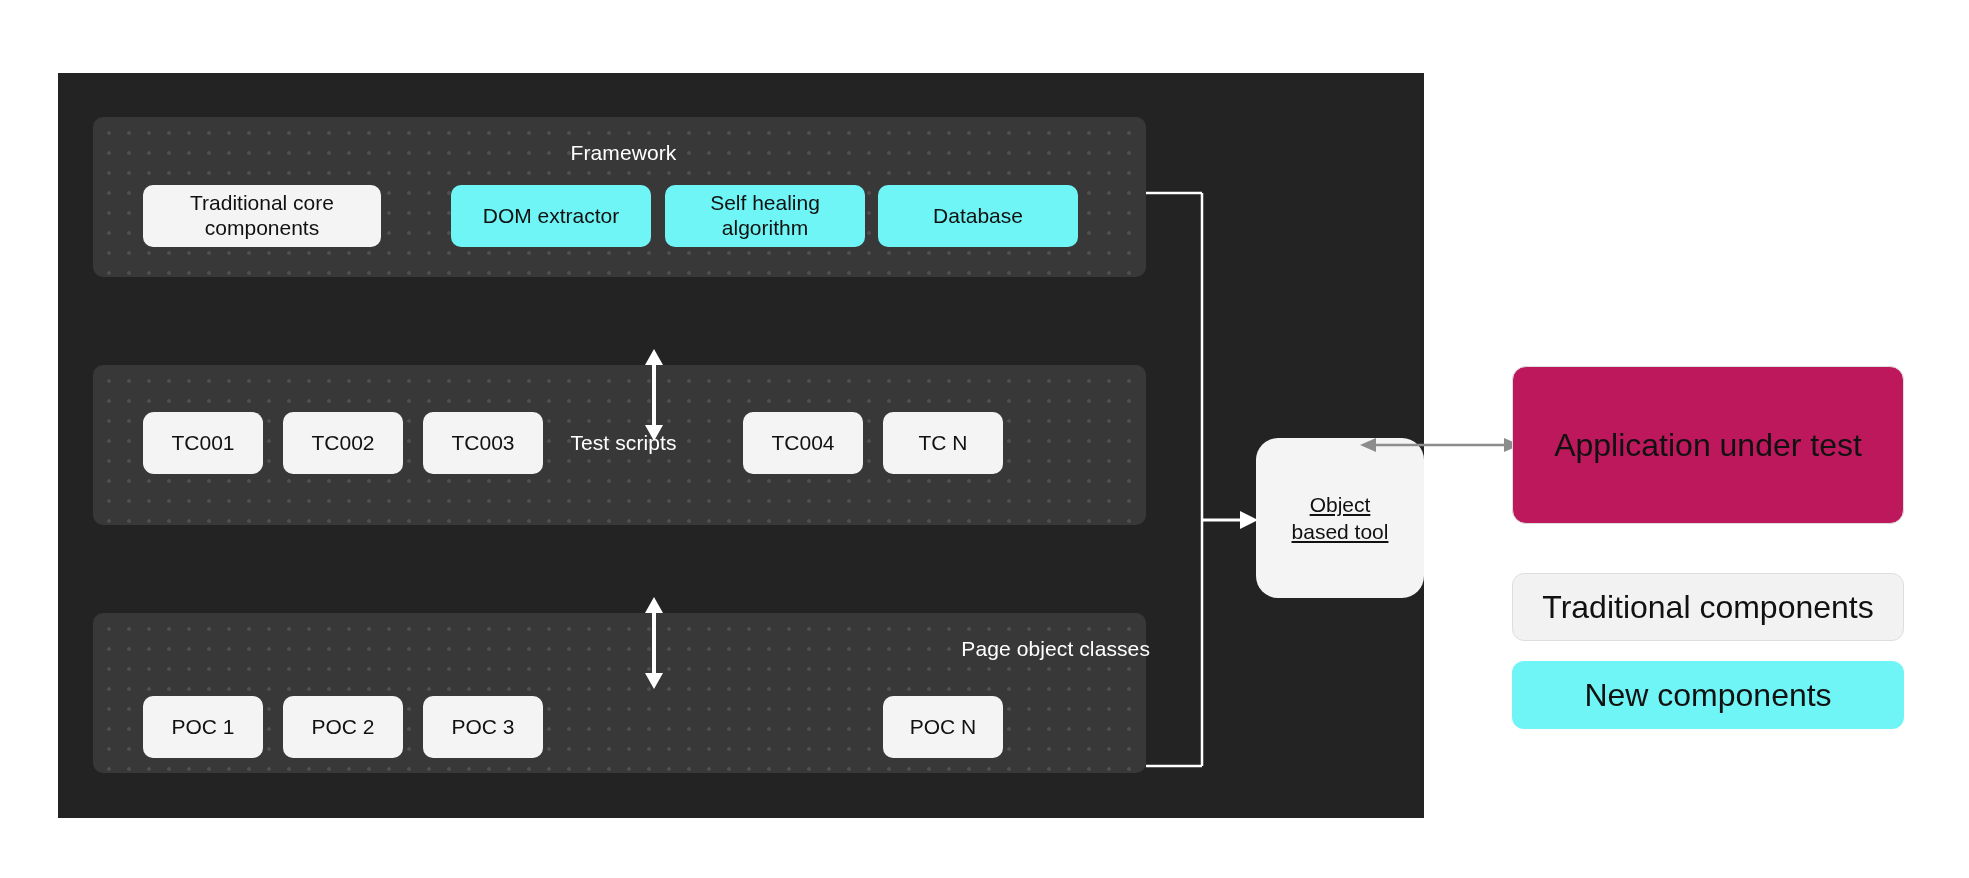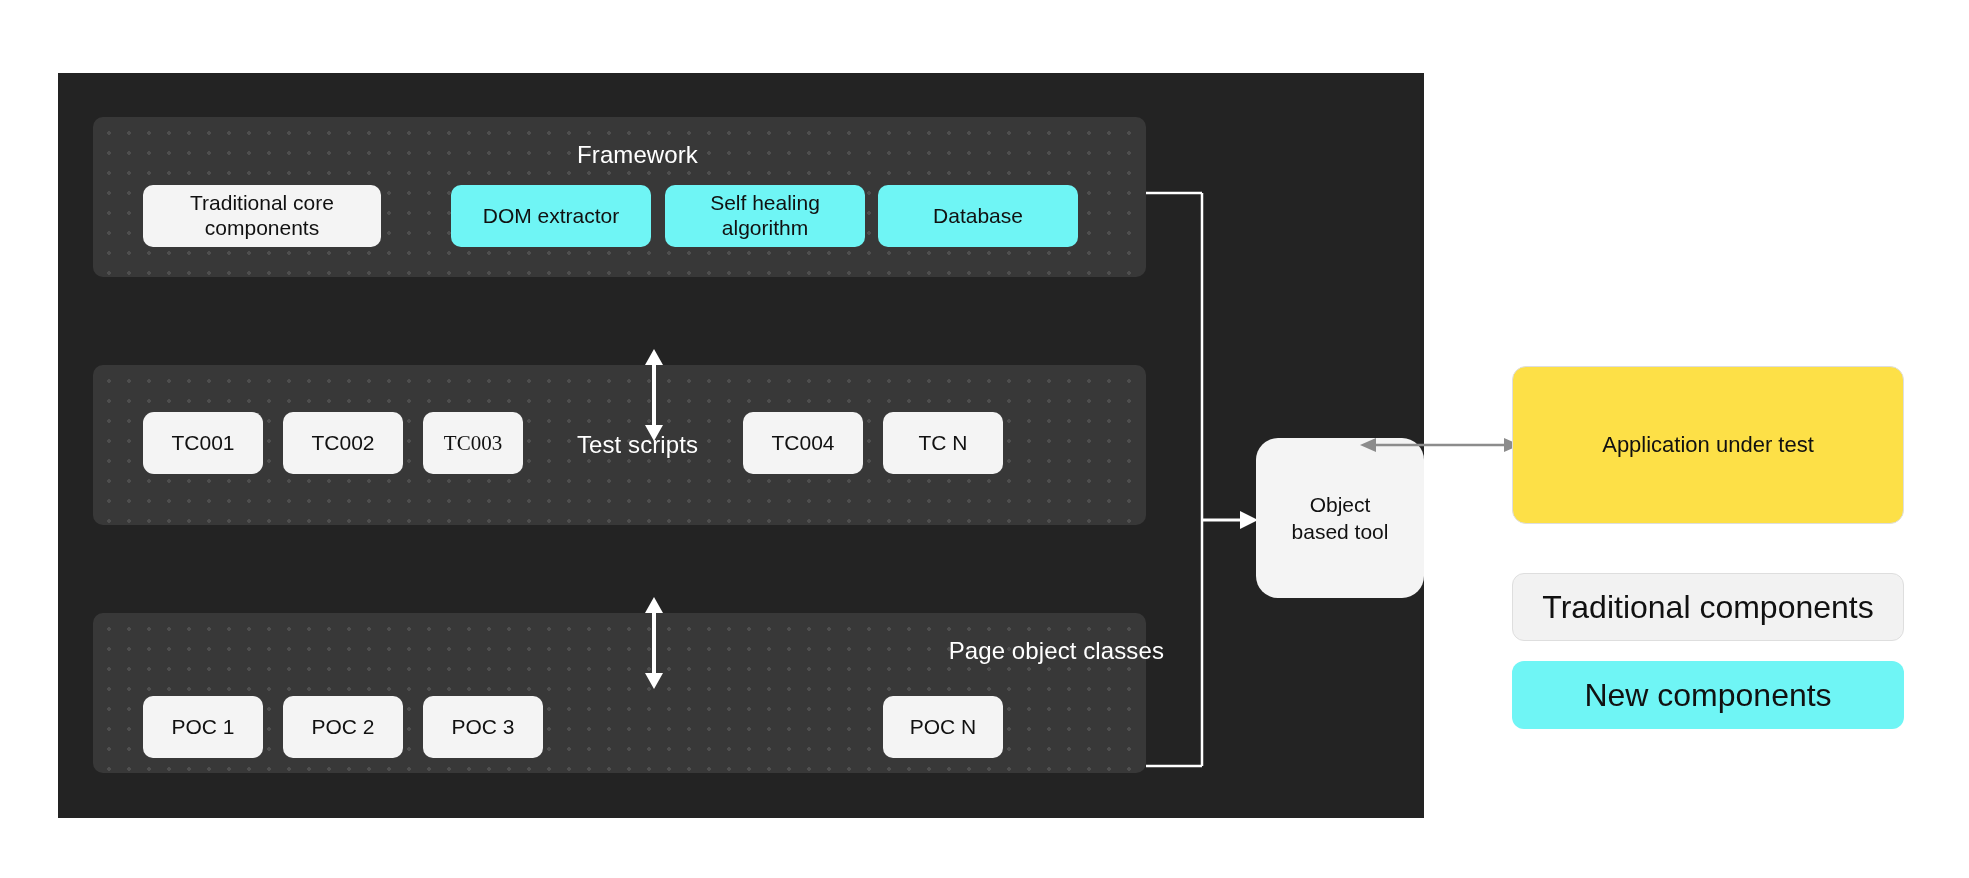--- a/index.html
+++ b/index.html
@@ -33,25 +33,25 @@
     background-size: 20px 20px;
     background-position: 6px 6px;
     border-radius: 10px;
   }
   #group-framework { left: 35px;  top: 44px;  width: 1053px; height: 160px; }
   #group-tests     { left: 35px;  top: 292px; width: 1053px; height: 160px; }
   #group-poc       { left: 35px;  top: 540px; width: 1053px; height: 160px; }
 
   .group-title {
     position: absolute;
-    left: 18px;
+    left: 4px;
     width: 100%;
     text-align: center;
     color: #ffffff;
-    font-size: 24px;
+    font-size: 21px;
     letter-spacing: 0.1px;
     white-space: nowrap;
   }
   #framework-title { top: 24px; }
   #tests-title     { top: 66px; }
   #poc-title       { top: 24px; text-align: right; }
 
   
   .chip {
     position: absolute;
@@ -71,21 +71,21 @@
 
   
   #chip-traditional-core { left: 50px;  top: 68px; width: 238px; height: 62px; }
   #chip-dom-extractor    { left: 358px; top: 68px; width: 200px; height: 62px; }
   #chip-self-healing     { left: 572px; top: 68px; width: 200px; height: 62px; }
   #chip-database         { left: 785px; top: 68px; width: 200px; height: 62px; }
 
   
   #chip-tc001 { left: 50px;  top: 47px; width: 120px; height: 62px; border-radius: 11px; }
   #chip-tc002 { left: 190px; top: 47px; width: 120px; height: 62px; }
-  #chip-tc003 { left: 330px; top: 47px; width: 100px; height: 62px; font-family: Liberation Serif, serif; }
+  #chip-tc003 { left: 330px; top: 47px; width: 120px; height: 62px; }
   #chip-tc004 { left: 650px; top: 47px; width: 120px; height: 62px; }
   #chip-tcn   { left: 790px; top: 47px; width: 120px; height: 62px; }
 
   
   #chip-poc1 { left: 50px;  top: 83px; width: 120px; height: 62px; }
   #chip-poc2 { left: 190px; top: 83px; width: 120px; height: 62px; }
   #chip-poc3 { left: 330px; top: 83px; width: 120px; height: 62px; }
   #chip-pocn { left: 790px; top: 83px; width: 120px; height: 62px; }
 
   
@@ -118,37 +118,38 @@
     box-sizing: border-box;
     background: #f4f4f4;
     border-radius: 22px;
     display: flex;
     align-items: center;
     justify-content: center;
     text-align: center;
     font-size: 21px;
     line-height: 1.3;
     color: #111111;
+    text-decoration: underline;
   }
 
   
   #node-app-under-test {
     position: absolute;
     left: 1512px;
     top: 366px;
     width: 392px;
     height: 158px;
     box-sizing: border-box;
-    background: #fde047;
+    background: #be185d;
     border: 1px solid #dedede;
     border-radius: 14px;
     display: flex;
     align-items: center;
     justify-content: center;
-    font-size: 22px;
+    font-size: 32px;
     color: #111111;
   }
 
   .legend-box {
     position: absolute;
     left: 1512px;
     width: 392px;
     height: 68px;
     box-sizing: border-box;
     border-radius: 12px;

